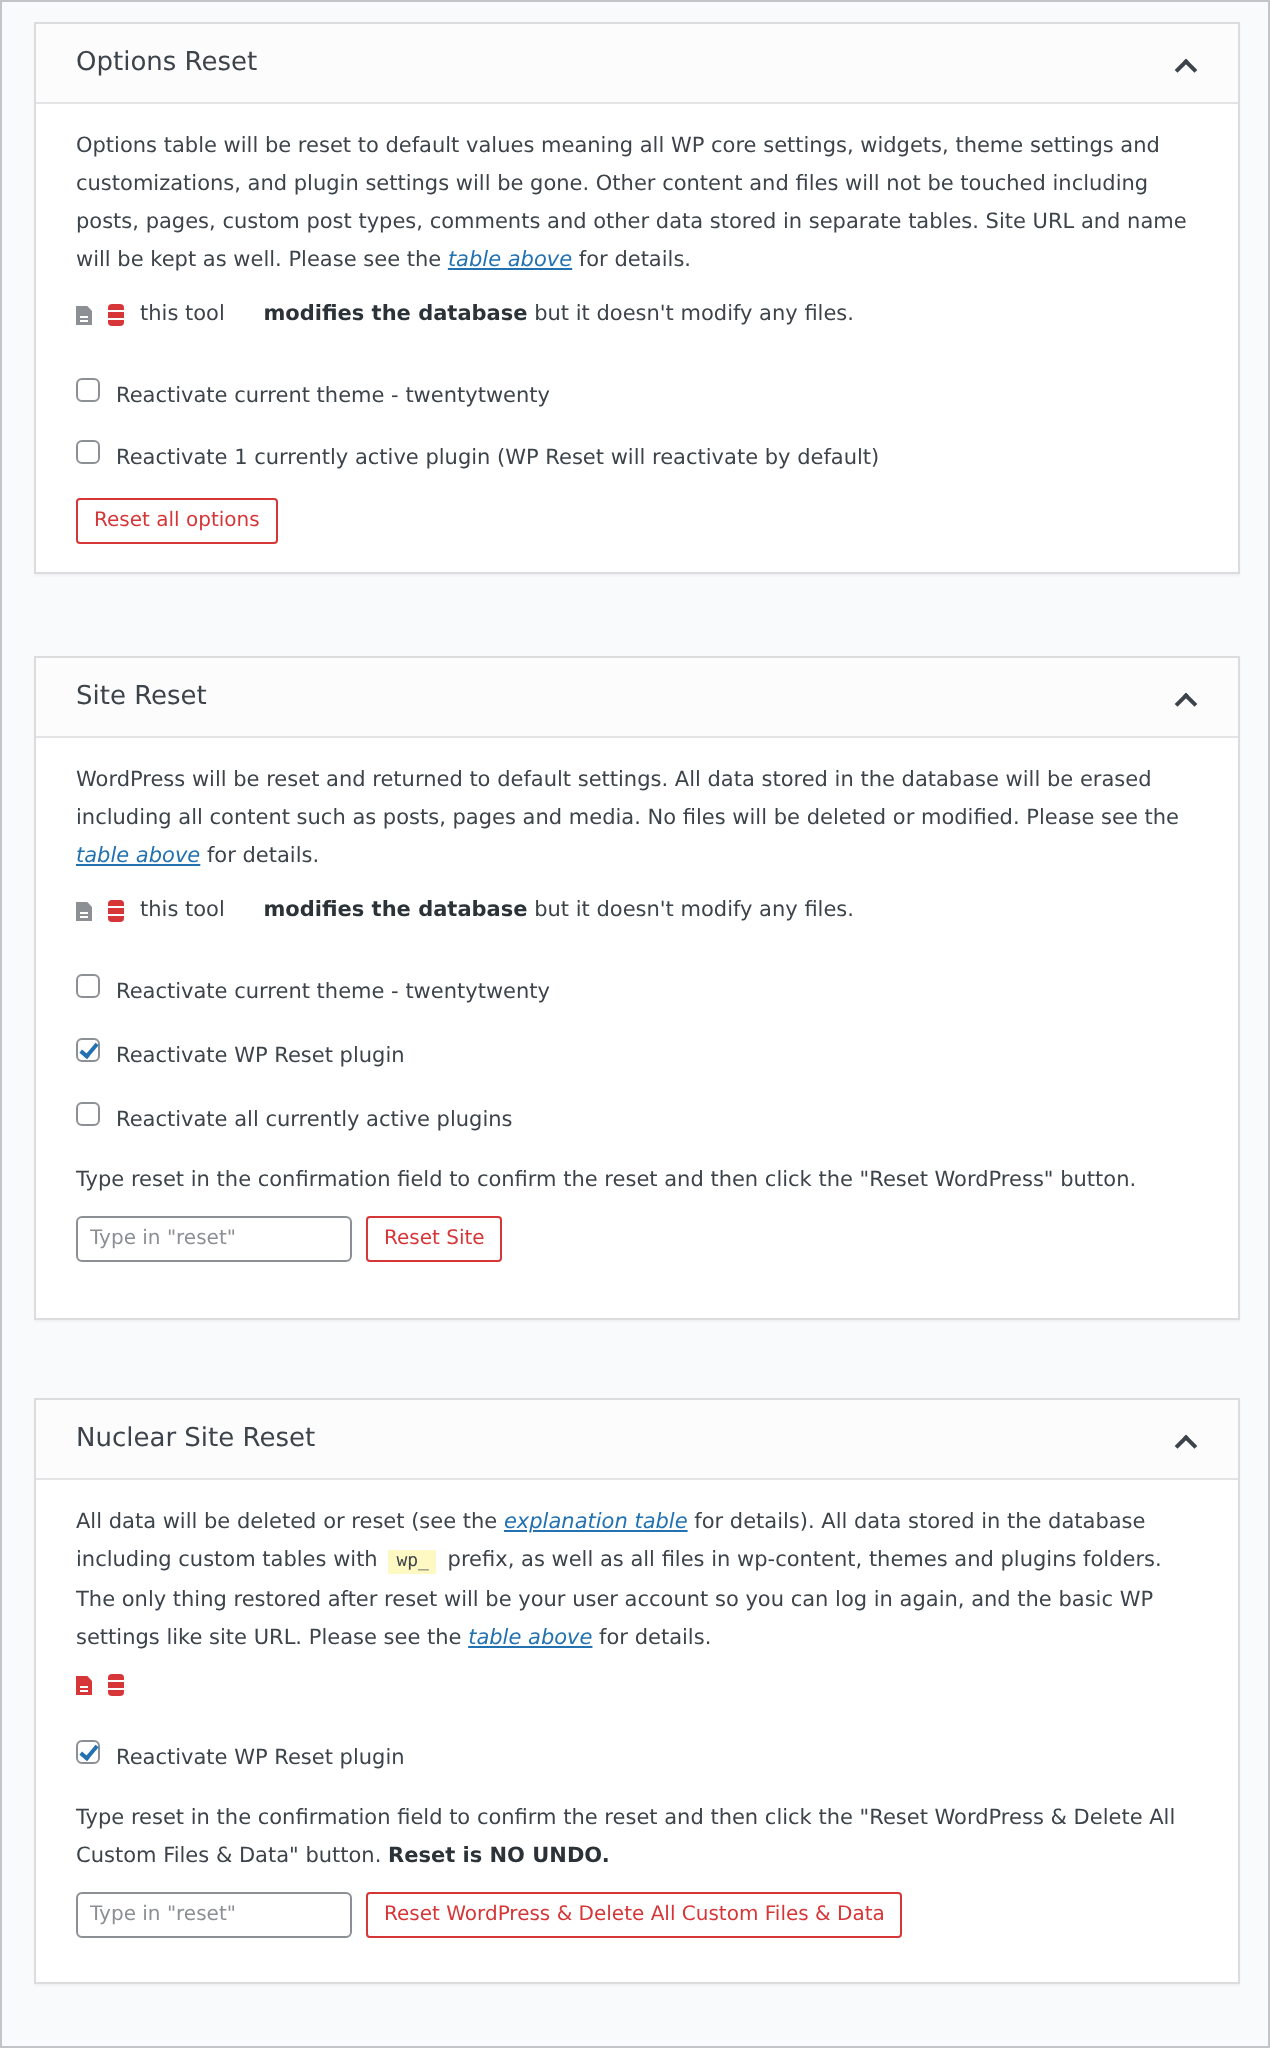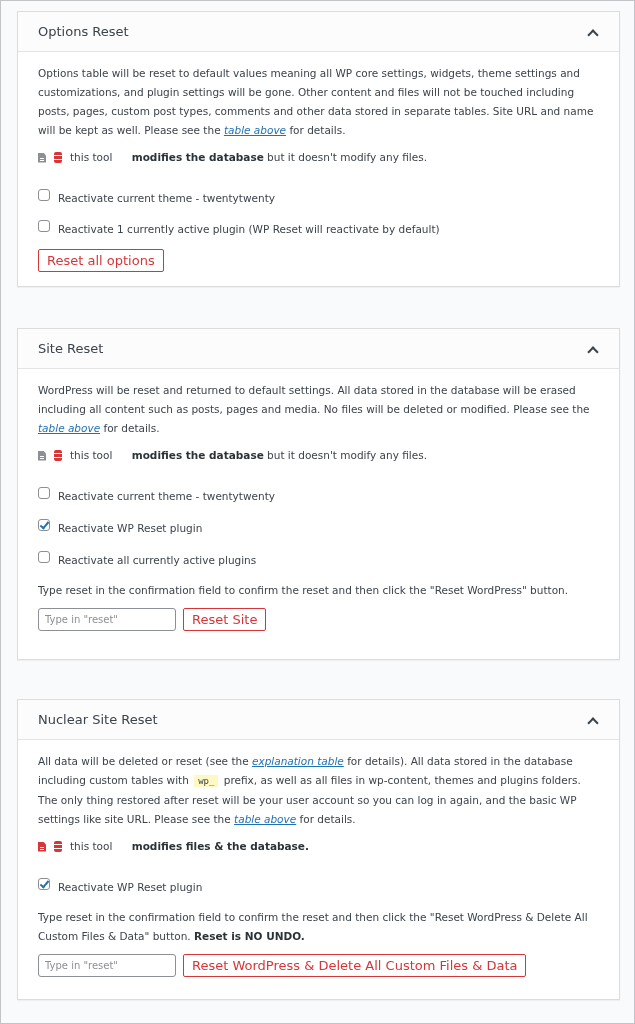--- a/index.html
+++ b/index.html
@@ -70,21 +70,21 @@
     width: 12px; height: 12px; border: 1px solid #8c8f94; border-radius: 3px;
     background: #fff; position: relative; flex: 0 0 auto;
   }
   .cb.checked::after {
     content: ""; position: absolute; left: 3px; top: 0px; width: 3px; height: 7px;
     border-right: 2px solid #2271b1; border-bottom: 2px solid #2271b1;
     transform: rotate(40deg);
   }
   .btn-danger {
     border: 1px solid #d63638; color: #d63638; background: #fff;
-    font-size: 13px; border-radius: 2px; height: 23px; padding: 0 8px;
+    font-size: 10px; border-radius: 2px; height: 23px; padding: 0 8px;
     font-family: "DejaVu Sans", sans-serif; cursor: pointer;
   }
   .input {
     width: 138px; height: 23px; border: 1px solid #8c8f94; border-radius: 3px;
     padding: 0 6px; font-size: 10px; color: #3c434a;
     font-family: "DejaVu Sans", sans-serif;
   }
   .input::placeholder { color: #8c8f94; }
   .row-inline { display: flex; gap: 7px; align-items: center; }
   code.kbd {
@@ -161,21 +161,20 @@
 <div class="card" style="top:698px;">
   <div class="card-header">
     <span class="card-title">Nuclear Site Reset</span>
     <span class="chevron"></span>
   </div>
   <div class="card-body">
     <p><span>All data will be deleted or reset (see the </span><a class="link" href="#">explanation table</a><span> for details). All data stored in the database including custom tables with </span><code class="kbd">wp_</code><span> prefix, as well as all files in wp-content, themes and plugins folders. The only thing restored after reset will be your user account so you can log in again, and the basic WP settings like site URL. Please see the </span><a class="link" href="#">table above</a><span> for details.</span></p>
     <div class="tool-note">
       <span class="icon-file red"></span>
       <span class="icon-db"></span>
-      <span><span>this tool </span><b>modifies files &amp; the database.</b></span>
     </div>
     <div style="height:22px"></div>
     <div class="check-row">
       <span class="cb checked"></span>
       <span>Reactivate WP Reset plugin</span>
     </div>
     <p style="margin-top:10px; margin-bottom:8px;"><span>Type reset in the confirmation field to confirm the reset and then click the "Reset WordPress &amp; Delete All Custom Files &amp; Data" button. </span><b style="font-weight:600;color:#2c3338">Reset is NO UNDO.</b></p>
     <div class="row-inline">
       <input class="input" type="text" placeholder="Type in &quot;reset&quot;" style="">
       <button class="btn-danger">Reset WordPress &amp; Delete All Custom Files &amp; Data</button>

